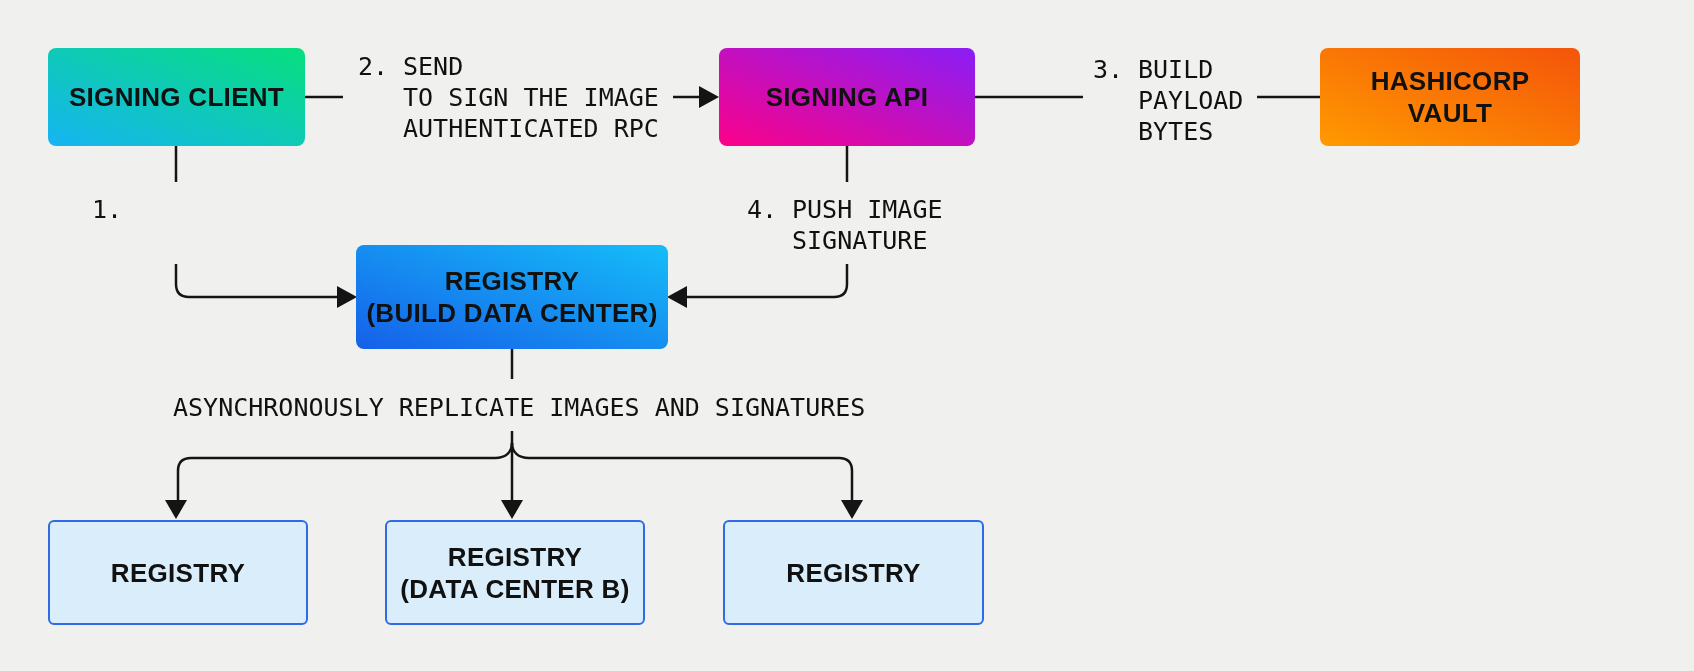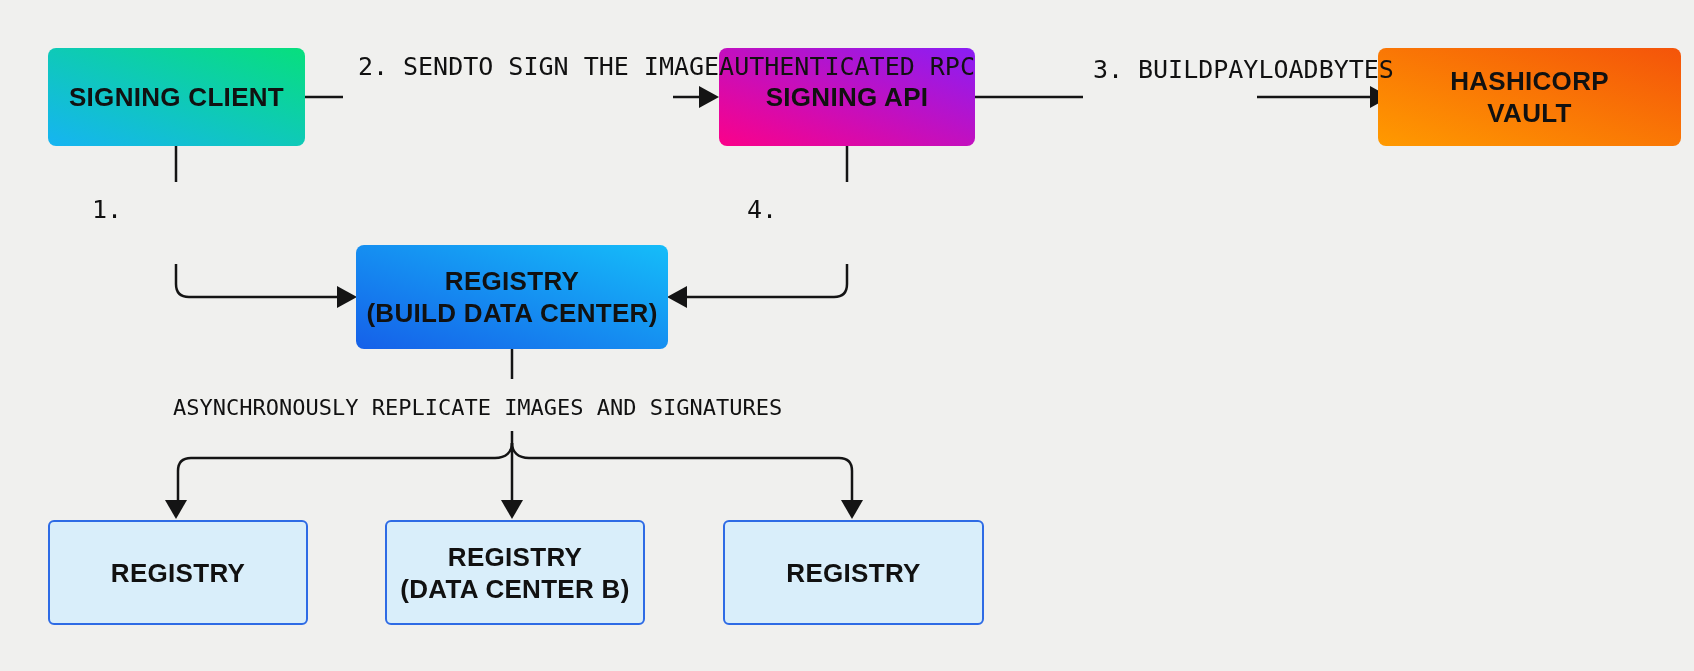--- a/index.html
+++ b/index.html
@@ -34,26 +34,26 @@
 
   .step{
     position:absolute;
     display:flex;
     font-family:"DejaVu Sans Mono", monospace;
     font-size:25px;line-height:31px;
     color:var(--text,#111);
     white-space:pre;
   }
   .step-num{width:45px;flex:0 0 45px;}
-  .step-lines{display:flex;flex-direction:row;}
+  .step-lines{display:flex;flex-direction:column;}
 
   .annotation{
     position:absolute;
     font-family:"DejaVu Sans Mono", monospace;
-    font-size:22px;line-height:31px;
+    font-size:25px;line-height:31px;
     color:var(--text,#111);
     white-space:nowrap;
   }
 </style>
 </head>
 <body>
 
 <div class="canvas">
 
   <svg class="connectors" viewBox="0 0 1694 671">
@@ -89,21 +89,21 @@
   </svg>
 
   <div class="node grad-client" style="left:48px;top:48px;width:257px;height:98px">
     <span>SIGNING CLIENT</span>
   </div>
 
   <div class="node grad-api" style="left:719px;top:48px;width:256px;height:98px">
     <span>SIGNING API</span>
   </div>
 
-  <div class="node grad-vault" style="left:1378px;top:48px;width:303px;height:98px">
+  <div class="node grad-vault" style="left:1320px;top:48px;width:260px;height:98px">
     <span>HASHICORP</span>
     <span>VAULT</span>
   </div>
 
   <div class="node grad-registry" style="left:356px;top:245px;width:312px;height:104px">
     <span>REGISTRY</span>
     <span>(BUILD DATA CENTER)</span>
   </div>
 
   <div class="node replica" style="left:48px;top:520px;width:256px;height:101px">
@@ -136,17 +136,21 @@
     <span class="step-num">3.</span>
     <span class="step-lines">
       <span>BUILD</span>
       <span>PAYLOAD</span>
       <span>BYTES</span>
     </span>
   </div>
 
   <div class="step" style="left:747px;top:194px">
     <span class="step-num">4.</span>
+    <span class="step-lines">
+      <span>PUSH IMAGE</span>
+      <span>SIGNATURE</span>
+    </span>
   </div>
 
   <div class="annotation" style="left:173px;top:392px">ASYNCHRONOUSLY REPLICATE IMAGES AND SIGNATURES</div>
 
 </div>
 
 </body></html>

